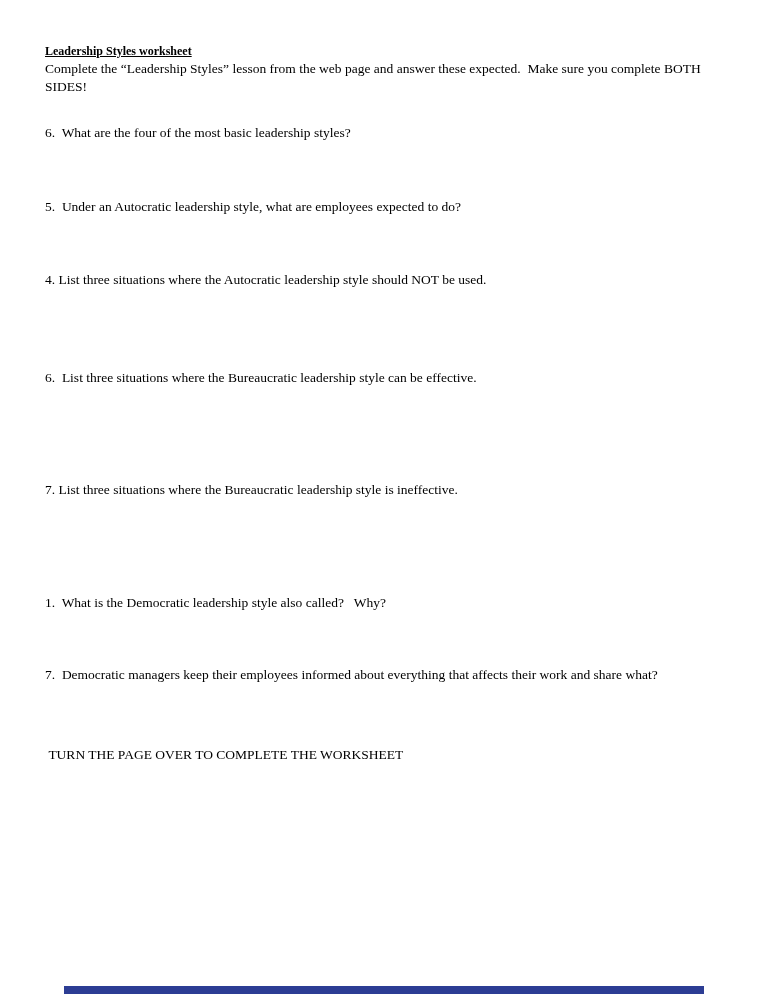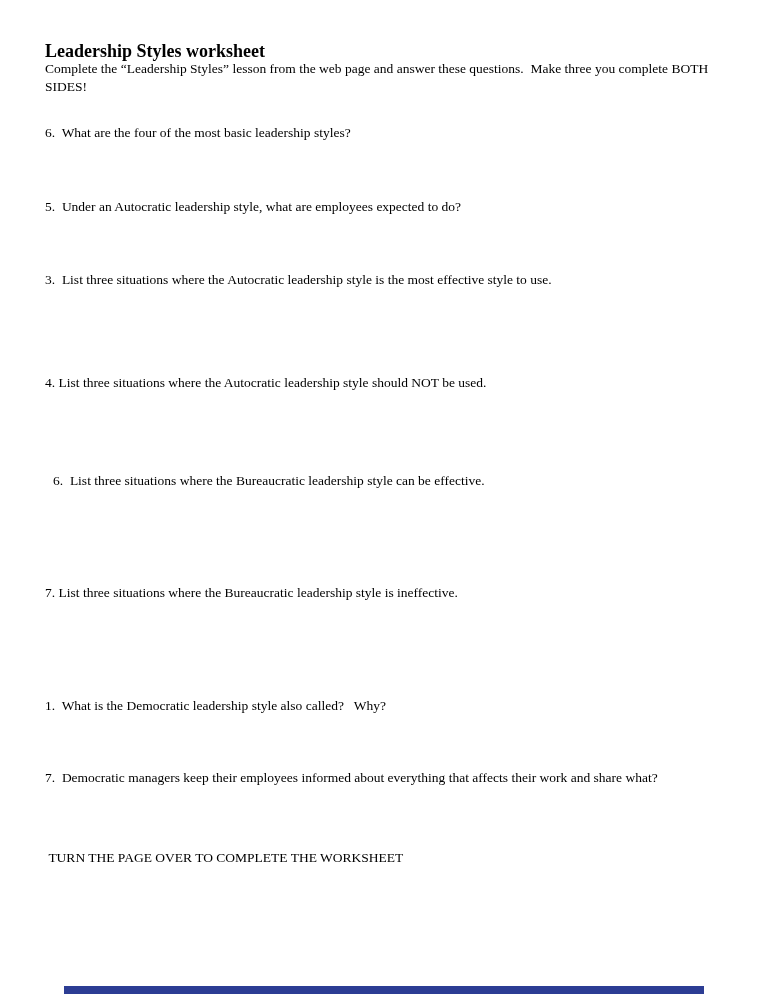--- a/index.html
+++ b/index.html
@@ -18,22 +18,23 @@
     color: #000000;
   }
   .page-content {
     position: absolute;
     top: 42px;
     left: 45px;
     right: 44px;
   }
   .doc-title {
     font-weight: bold;
+    text-decoration: underline;
     margin: 0 0 0 0;
-    font-size: 18px;
+    font-size: 12px;
   }
   .intro {
     margin: 0 0 28px 0;
     white-space: pre-wrap;
   }
   .question {
     white-space: pre-wrap;
   }
   .footer-line {
     white-space: pre-wrap;
@@ -46,32 +47,31 @@
     height: 8px;
   }
 </style>
 </head>
 <body>
 
 <div class="page-content">
 
   <h1 class="doc-title">Leadership Styles worksheet</h1>
 
-  <p class="intro">Complete the “Leadership Styles” lesson from the web page and answer these questions.  Make three you complete BOTH SIDES!</p>
+  <p class="intro">Complete the “Leadership Styles” lesson from the web page and answer these expected.  Make sure you complete BOTH SIDES!</p>
 
   <div class="question" style="margin-bottom:56px;">6.  What are the four of the most basic leadership styles?</div>
 
   <div class="question" style="margin-bottom:55px;">5.  Under an Autocratic leadership style, what are employees expected to do?</div>
 
-  <div class="question" style="margin-bottom:85px;">3.  List three situations where the Autocratic leadership style is the most effective style to use.</div>
 
   <div class="question" style="margin-bottom:80px;">4. List three situations where the Autocratic leadership style should NOT be used.</div>
 
 
-  <div class="question" style="margin-bottom:94px;margin-left:8px;">6.  List three situations where the Bureaucratic leadership style can be effective.</div>
+  <div class="question" style="margin-bottom:94px;">6.  List three situations where the Bureaucratic leadership style can be effective.</div>
 
   <div class="question" style="margin-bottom:95px;">7. List three situations where the Bureaucratic leadership style is ineffective.</div>
 
   <div class="question" style="margin-bottom:54px;">1.  What is the Democratic leadership style also called?   Why?</div>
 
   <div class="question" style="margin-bottom:62px;">7.  Democratic managers keep their employees informed about everything that affects their work and share what?</div>
 
   <div class="footer-line"> TURN THE PAGE OVER TO COMPLETE THE WORKSHEET</div>
 
 </div>

